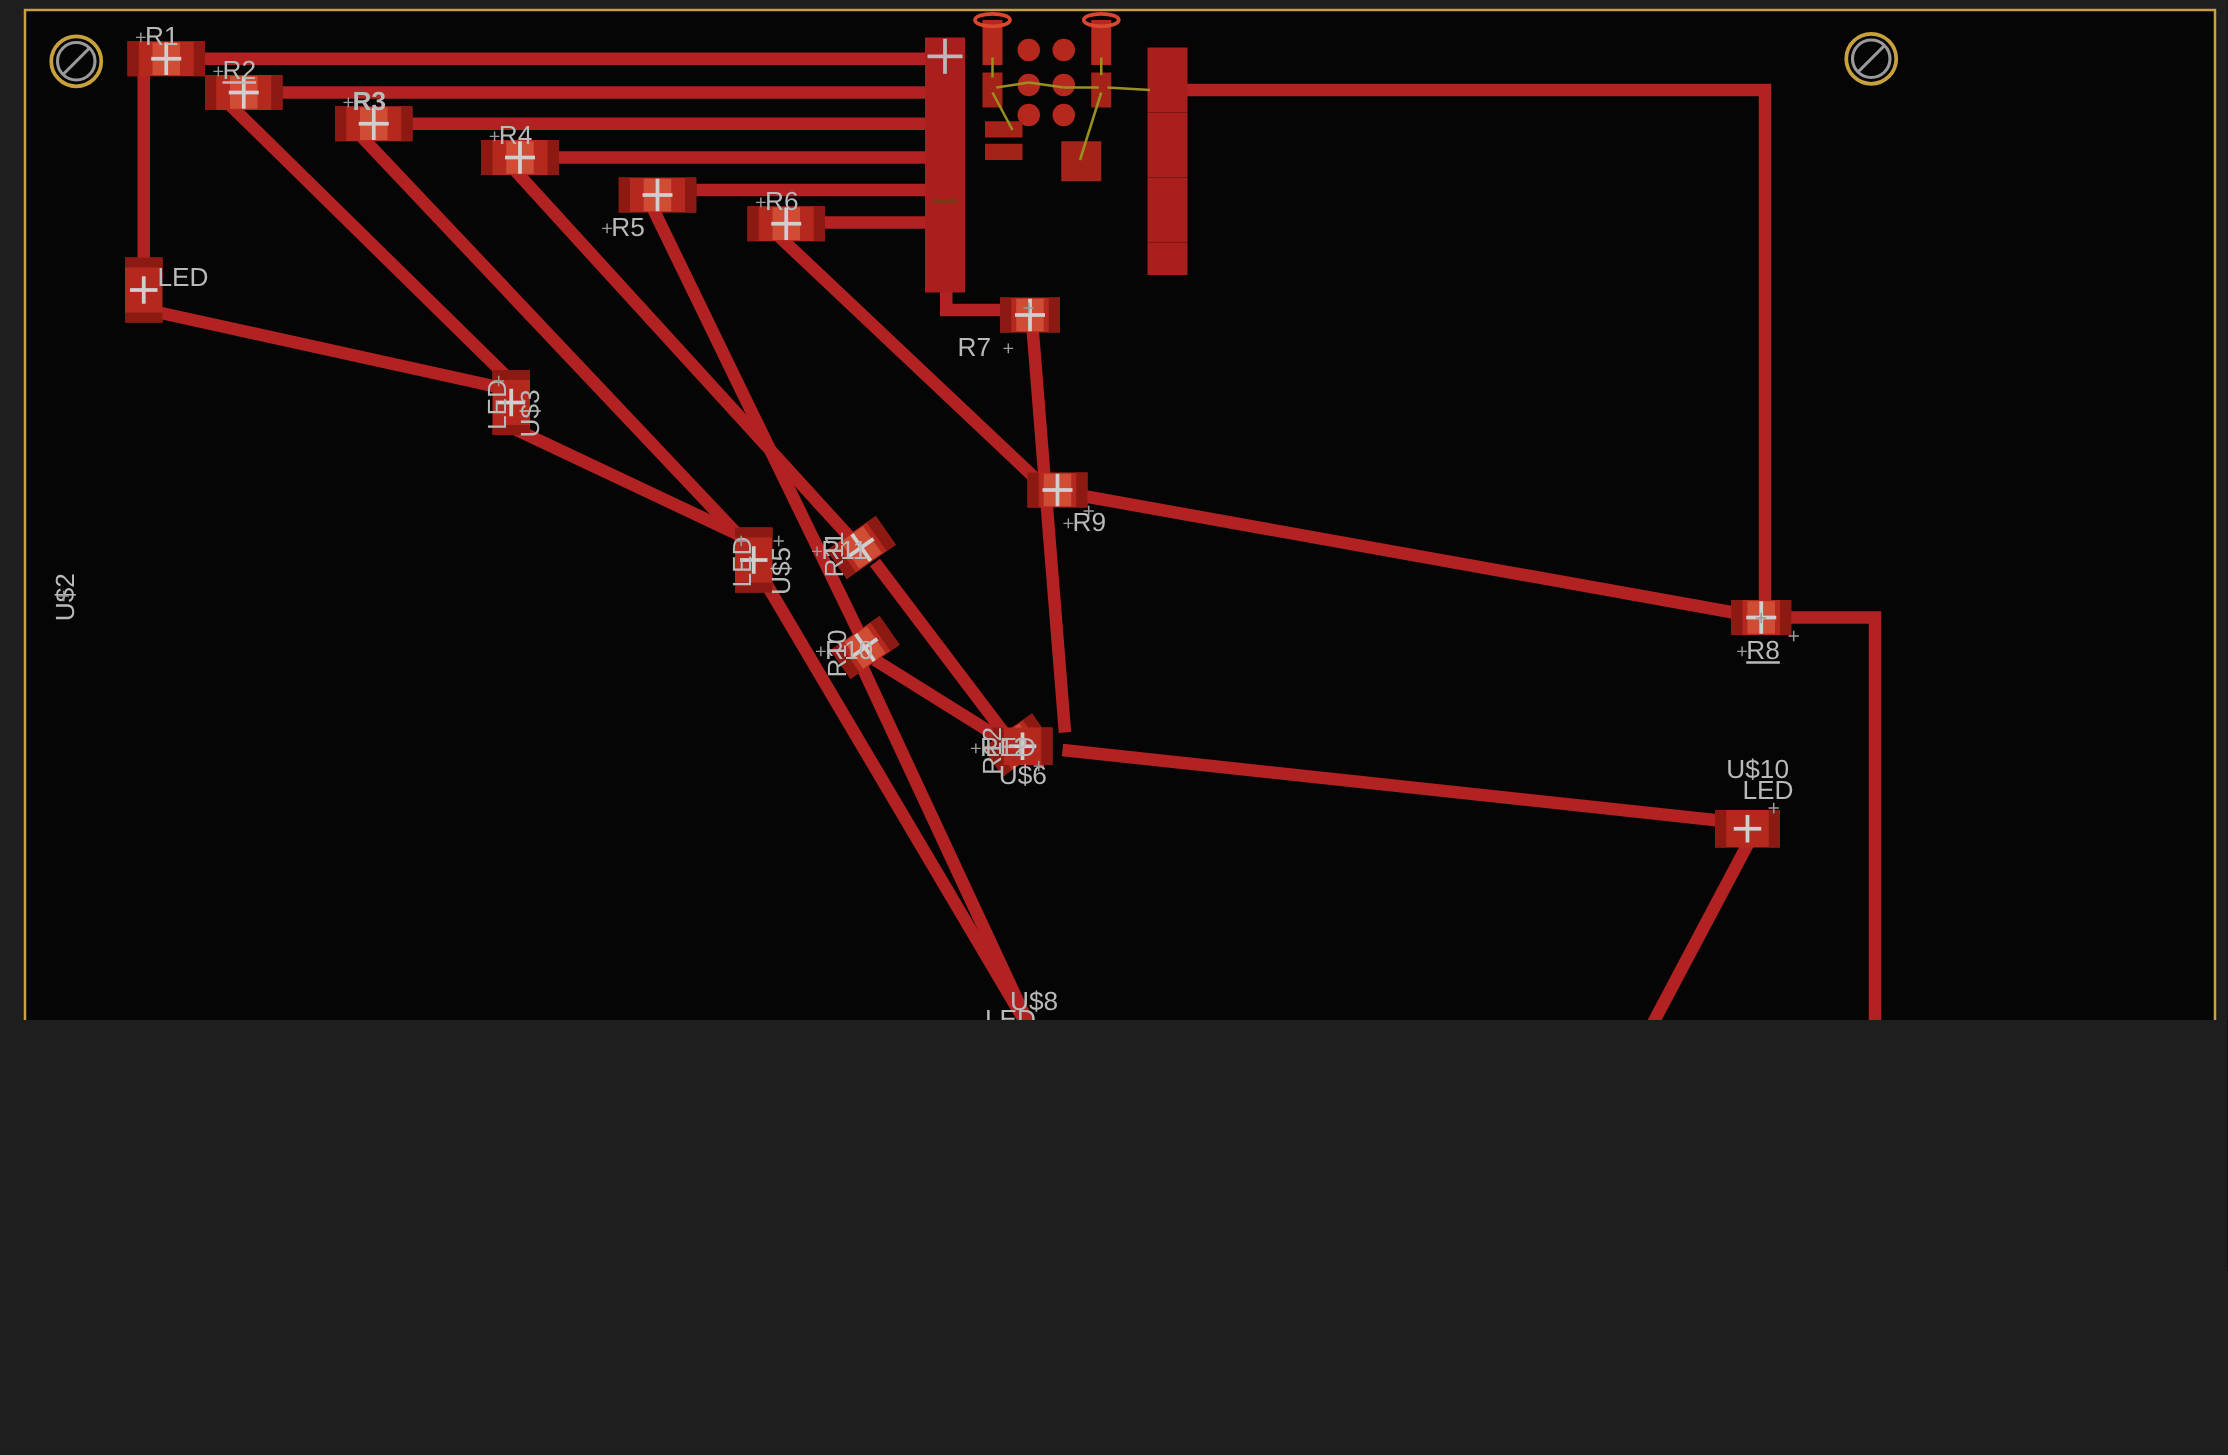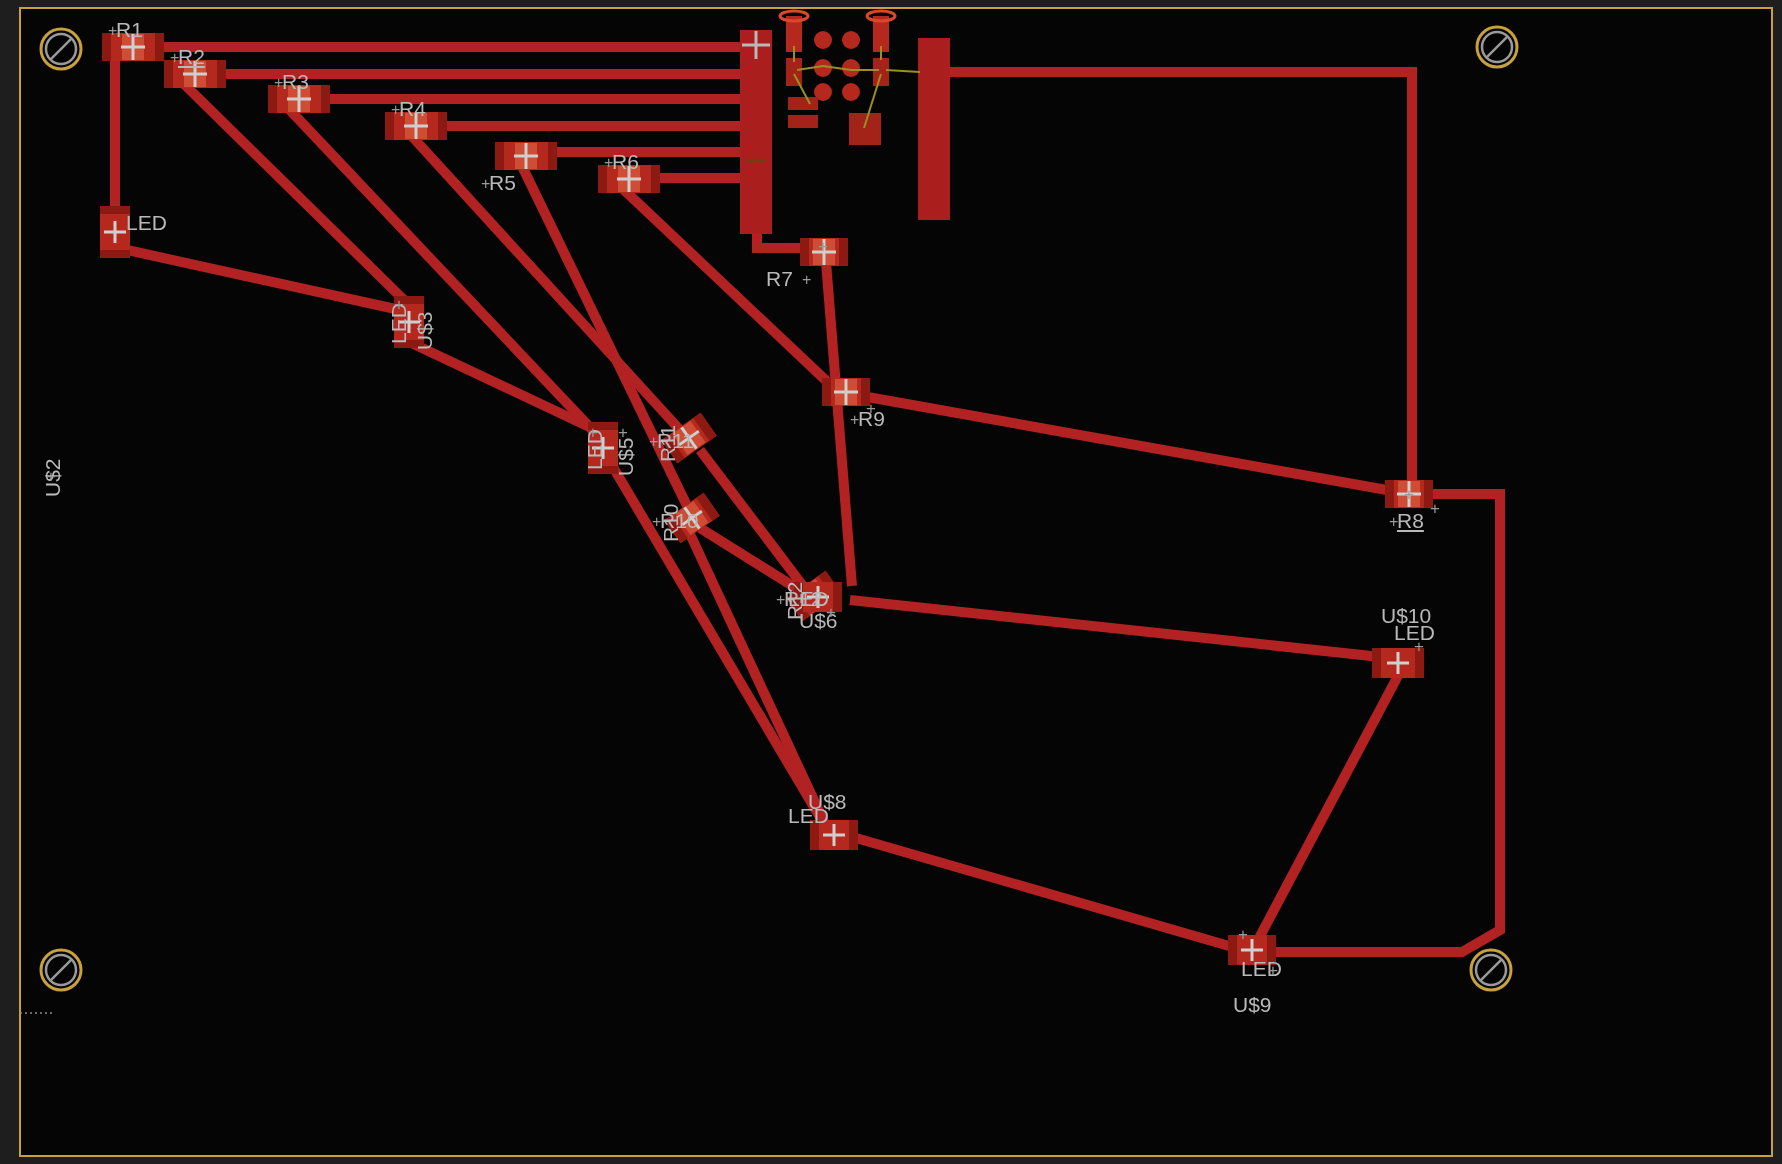--- a/index.html
+++ b/index.html
@@ -1,19 +1,19 @@
 <!DOCTYPE html>
 <html><head>
 <meta charset="utf-8">
 <style>
   html,body{margin:0;padding:0;background:#1e1e1e;}
   body{font-family:"Liberation Sans",sans-serif;}
   #board{
     position:relative;
-    width:1782px;height:1164px;
+    width:1782px;height:816px;
     background:#1e1e1e;
     overflow:hidden;
   }
   #canvas{position:absolute;inset:0;}
   .lbl{
     position:absolute;
     color:#b9b9b9;
     font-family:"Liberation Sans",sans-serif;
     font-size:21px;
     letter-spacing:0px;
@@ -276,21 +276,21 @@
         <circle cx="1491" cy="970" r="15" fill="none" stroke="#9a9a9a" stroke-width="2.5"></circle>
         <line x1="1480.395" y1="980.605" x2="1501.605" y2="959.395" stroke="#9a9a9a" stroke-width="2.5"></line>
       </g>
       <line x1="20" y1="1013" x2="52" y2="1013" stroke="#8a8a8a" stroke-width="1.5" stroke-dasharray="2 3"></line>
     </svg>
   <div id="labels">
       <div class="lbl" style="left: 116px; top: 19px;">R1</div>
       <div class="lbl" style="left: 108px; top: 23px; font-size: 16px; color: rgb(154, 154, 154);">+</div>
       <div class="lbl" style="left: 178px; top: 46px; text-decoration: underline;">R2</div>
       <div class="lbl" style="left: 170px; top: 50px; font-size: 16px; color: rgb(154, 154, 154);">+</div>
-      <div class="lbl" style="left: 282px; top: 71px;">R3</div>
+      <div class="lbl" style="left: 282px; top: 71px; font-weight: bold;">R3</div>
       <div class="lbl" style="left: 274px; top: 75px; font-size: 16px; color: rgb(154, 154, 154);">+</div>
       <div class="lbl" style="left: 399px; top: 98px;">R4</div>
       <div class="lbl" style="left: 391px; top: 102px; font-size: 16px; color: rgb(154, 154, 154);">+</div>
       <div class="lbl" style="left: 489px; top: 172px;">R5</div>
       <div class="lbl" style="left: 481px; top: 176px; font-size: 16px; color: rgb(154, 154, 154);">+</div>
       <div class="lbl" style="left: 612px; top: 151px;">R6</div>
       <div class="lbl" style="left: 604px; top: 155px; font-size: 16px; color: rgb(154, 154, 154);">+</div>
       <div class="lbl" style="left: 766px; top: 268px;">R7</div>
       <div class="lbl" style="left: 802px; top: 272px; font-size: 16px; color: rgb(154, 154, 154);">+</div>
       <div class="lbl" style="left: 1397px; top: 510px; text-decoration: underline;">R8</div>

